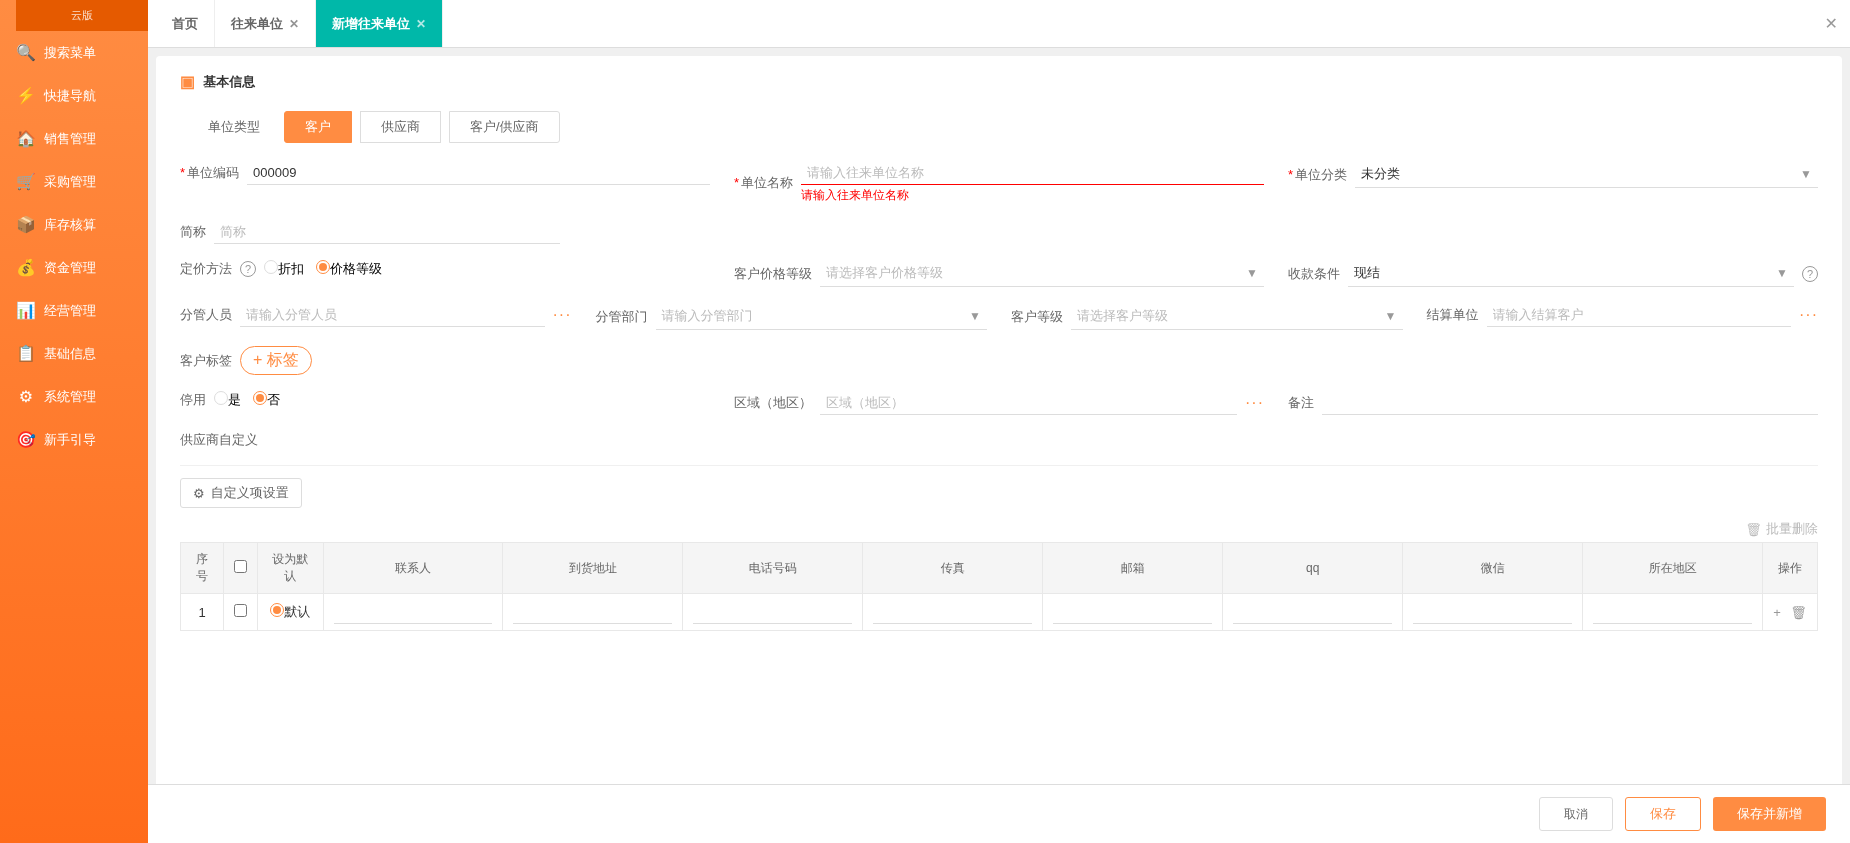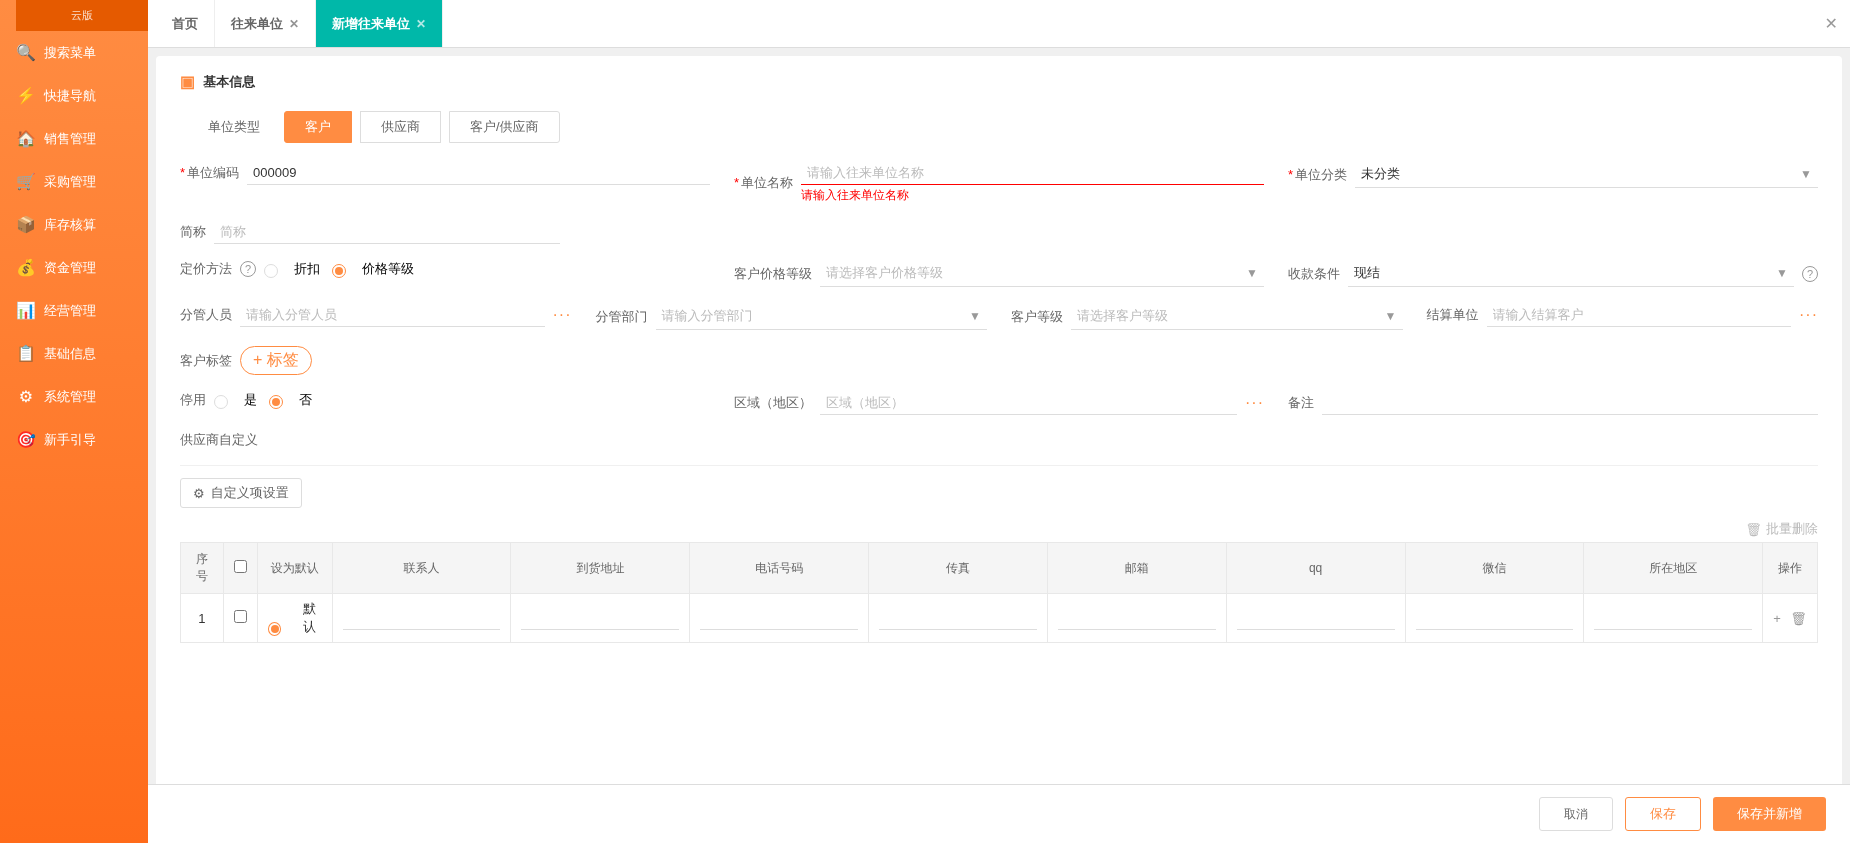--- a/index.html
+++ b/index.html
@@ -172,21 +172,21 @@
       color: #bbb;
       font-size: 13px;
       position: relative;
     }
     .field-select .select-text { flex: 1; }
     .field-select .select-arrow { color: #999; font-size: 12px; }
     .field-select.has-value .select-text { color: #333; }
 
     
     .radio-group { display: flex; align-items: center; gap: 12px; }
-    .radio-item { display: flex; align-items: flex-end; gap: 16px; cursor: pointer; }
+    .radio-item { display: flex; align-items: flex-start; gap: 0; cursor: pointer; }
     .radio-circle {
       width: 14px; height: 14px; border-radius: 50%;
       border: 1px solid #ddd; display: flex; align-items: center; justify-content: center;
     }
     .radio-circle.checked { border-color: #ff8c42; }
     .radio-circle.checked::after {
       content: '';
       width: 8px; height: 8px; border-radius: 50%; background: #ff8c42;
     }
 

